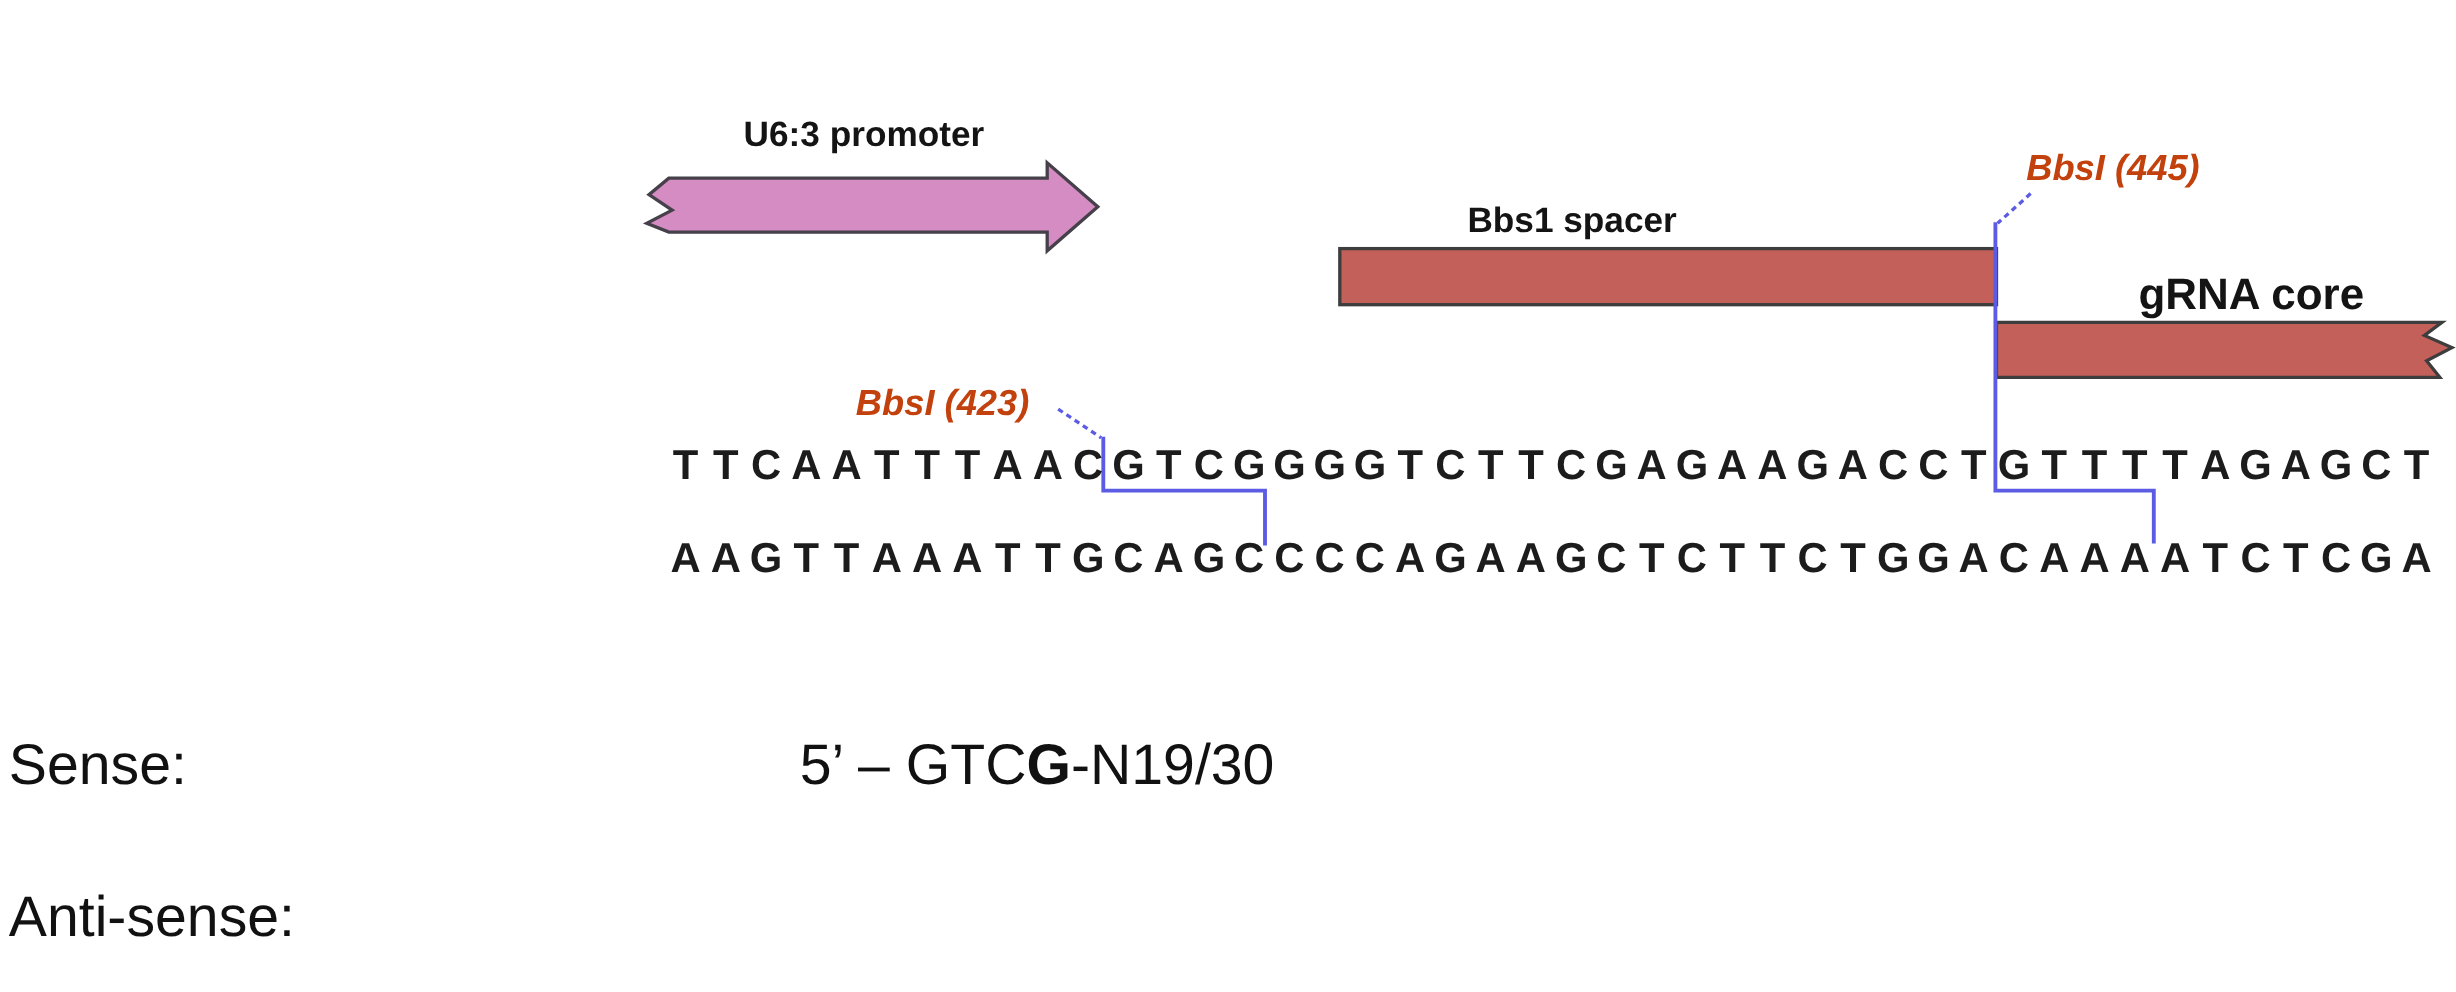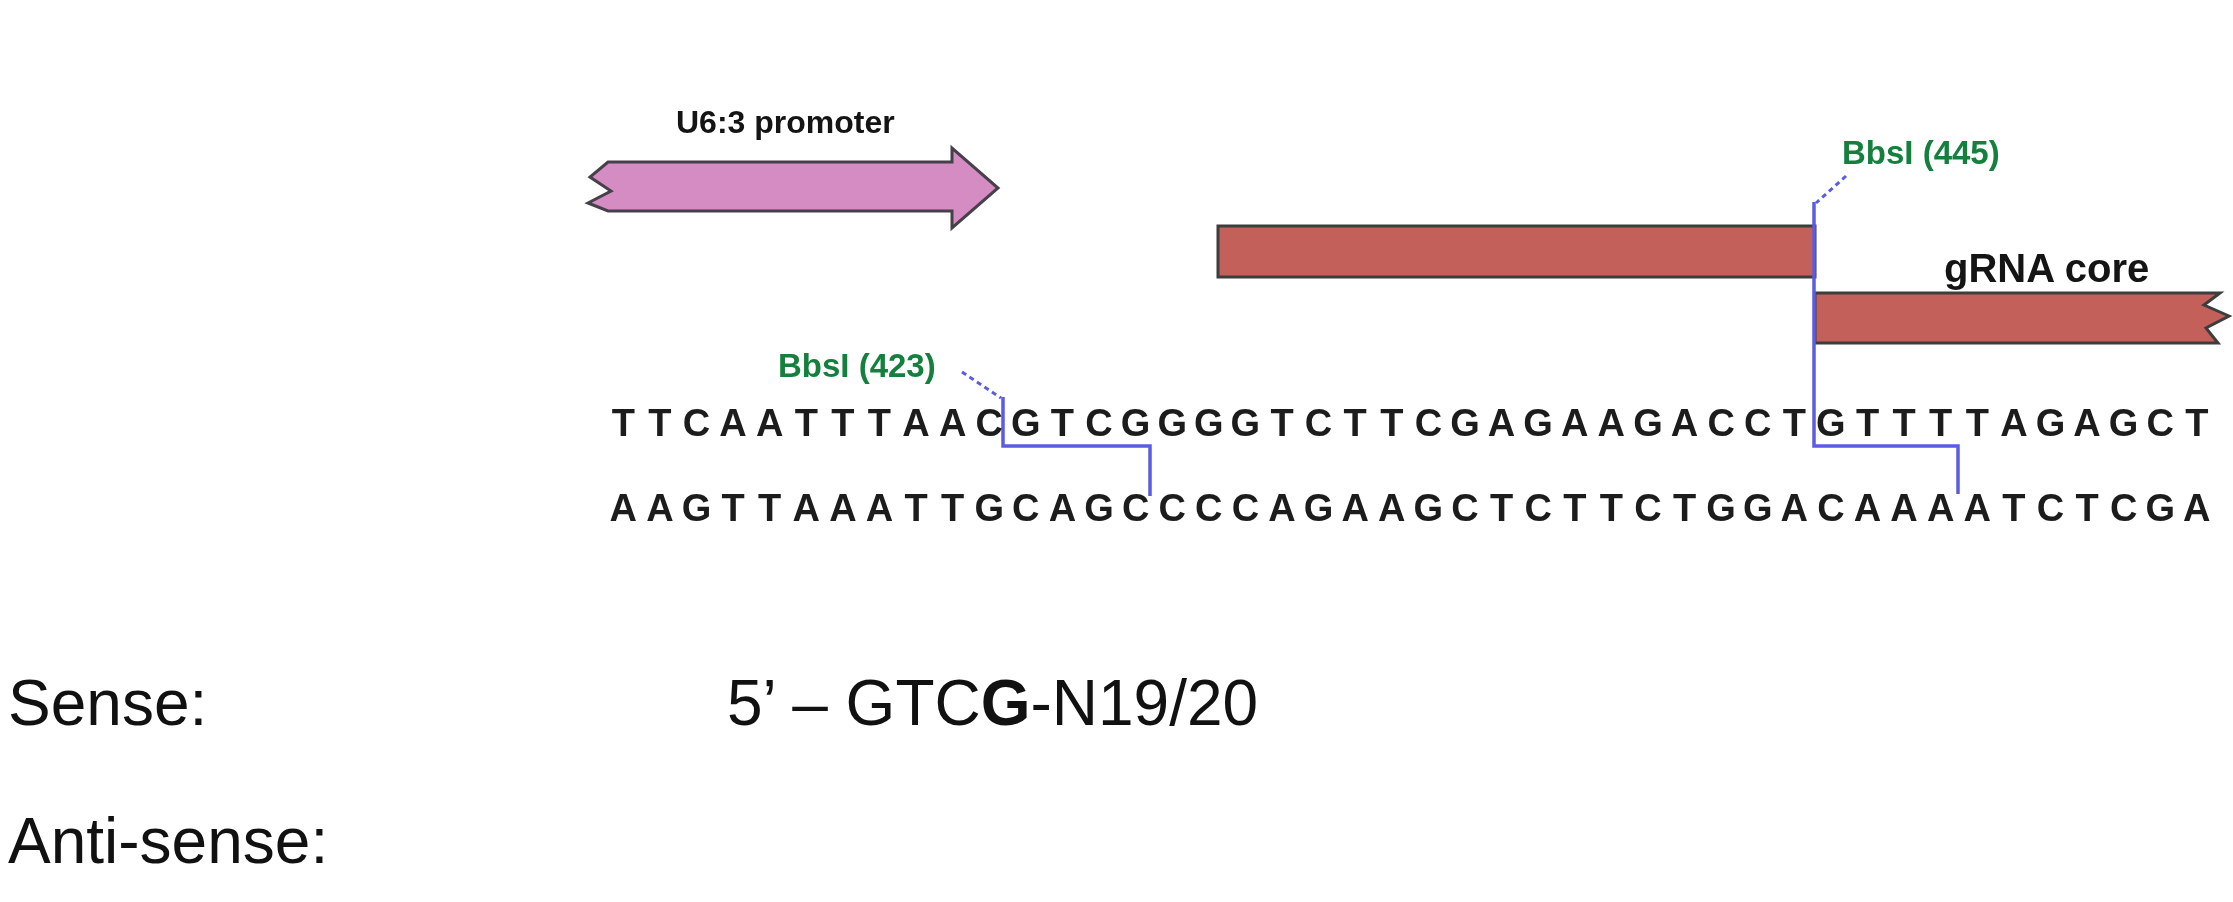--- a/index.html
+++ b/index.html
@@ -10,29 +10,29 @@
   }
   .abs { position:absolute; white-space:nowrap; }
   .title {
     left:1122px; top:4px; font-size:52px; font-weight:600; color:#161616;
     letter-spacing:0.5px;
   }
   .feat-label { font-size:32px; font-weight:600; color:#141414; }
   .lbl-promoter { left:676px;  top:104px; }
   .lbl-spacer   { left:1334px; top:182px; }
   .lbl-grna     { left:1912px; top:246px; font-size:40px;margin-left:32px; }
-  .cut-label { font-size:33px; font-weight:600; color:#15803d; }
+  .cut-label { font-size:33px; font-weight:600; color:#c2410c;font-style:italic; }
   .lbl-bbsi445 { left:1842px; top:134px; }
   .lbl-bbsi423 { left:778px;  top:332px;margin-top:15px; }
   .seq-row { left:605px; height:40px; font-size:38px; font-weight:600;
              color:#1c1c1c; line-height:40px; }
   .seq-top    { top:403px; }
   .seq-bottom { top:460px;margin-top:28px; }
   .nt { display:inline-block; width:36.6px; text-align:center; }
-  .oligo-label, .oligo-value { font-size:64px; font-weight:400; color:#111111;text-align:center; }
+  .oligo-label, .oligo-value { font-size:52px; font-weight:400; color:#111111;text-align:center; }
   .row-sense-label     { left:8px;   top:666px; }
   .row-sense-value     { left:727px; top:666px; }
   .row-antisense-label { left:8px;   top:804px; }
   .row-antisense-value { left:727px; top:804px; }
   .oligo-value b { font-weight:700; }
   svg.layer { position:absolute; left:0; top:0; pointer-events:none; }
 </style>
 </head>
 <body>
 
@@ -49,28 +49,29 @@
     <path d="M1846,176 L1816,203" fill="none" stroke="#5b5be4" stroke-width="3" stroke-dasharray="5 4"></path>
     <path d="M1814,202 V446 H1958 V494" fill="none" stroke="#5b5be4" stroke-width="3.5"></path>
 
     <path d="M962,372 L1001,398" fill="none" stroke="#5b5be4" stroke-width="3" stroke-dasharray="5 4"></path>
     <path d="M1003,397 V446 H1150 V496" fill="none" stroke="#5b5be4" stroke-width="3.5"></path>
   </svg>
 
 
   <div class="abs feat-label lbl-promoter">U6:3 promoter</div>
 
+  <div class="abs feat-label lbl-spacer">Bbs1 spacer</div>
 
   <div class="abs feat-label lbl-grna">gRNA core</div>
 
   <div class="abs cut-label lbl-bbsi445">BbsI (445)</div>
 
   <div class="abs cut-label lbl-bbsi423">BbsI (423)</div>
 
   <div class="abs seq-row seq-top"><span class="nt">T</span><span class="nt">T</span><span class="nt">C</span><span class="nt">A</span><span class="nt">A</span><span class="nt">T</span><span class="nt">T</span><span class="nt">T</span><span class="nt">A</span><span class="nt">A</span><span class="nt">C</span><span class="nt">G</span><span class="nt">T</span><span class="nt">C</span><span class="nt">G</span><span class="nt">G</span><span class="nt">G</span><span class="nt">G</span><span class="nt">T</span><span class="nt">C</span><span class="nt">T</span><span class="nt">T</span><span class="nt">C</span><span class="nt">G</span><span class="nt">A</span><span class="nt">G</span><span class="nt">A</span><span class="nt">A</span><span class="nt">G</span><span class="nt">A</span><span class="nt">C</span><span class="nt">C</span><span class="nt">T</span><span class="nt">G</span><span class="nt">T</span><span class="nt">T</span><span class="nt">T</span><span class="nt">T</span><span class="nt">A</span><span class="nt">G</span><span class="nt">A</span><span class="nt">G</span><span class="nt">C</span><span class="nt">T</span></div>
   <div class="abs seq-row seq-bottom"><span class="nt">A</span><span class="nt">A</span><span class="nt">G</span><span class="nt">T</span><span class="nt">T</span><span class="nt">A</span><span class="nt">A</span><span class="nt">A</span><span class="nt">T</span><span class="nt">T</span><span class="nt">G</span><span class="nt">C</span><span class="nt">A</span><span class="nt">G</span><span class="nt">C</span><span class="nt">C</span><span class="nt">C</span><span class="nt">C</span><span class="nt">A</span><span class="nt">G</span><span class="nt">A</span><span class="nt">A</span><span class="nt">G</span><span class="nt">C</span><span class="nt">T</span><span class="nt">C</span><span class="nt">T</span><span class="nt">T</span><span class="nt">C</span><span class="nt">T</span><span class="nt">G</span><span class="nt">G</span><span class="nt">A</span><span class="nt">C</span><span class="nt">A</span><span class="nt">A</span><span class="nt">A</span><span class="nt">A</span><span class="nt">T</span><span class="nt">C</span><span class="nt">T</span><span class="nt">C</span><span class="nt">G</span><span class="nt">A</span></div>
 
   <div class="abs oligo-label row-sense-label">Sense:</div>
-  <div class="abs oligo-value row-sense-value"><span>5’ – GTC</span><b>G</b><span>-N19/20</span></div>
+  <div class="abs oligo-value row-sense-value"><span>5’ – GTC</span><b>G</b><span>-N19/30</span></div>
 
   <div class="abs oligo-label row-antisense-label">Anti-sense:</div>
 
 </div>
 
 </body></html>

